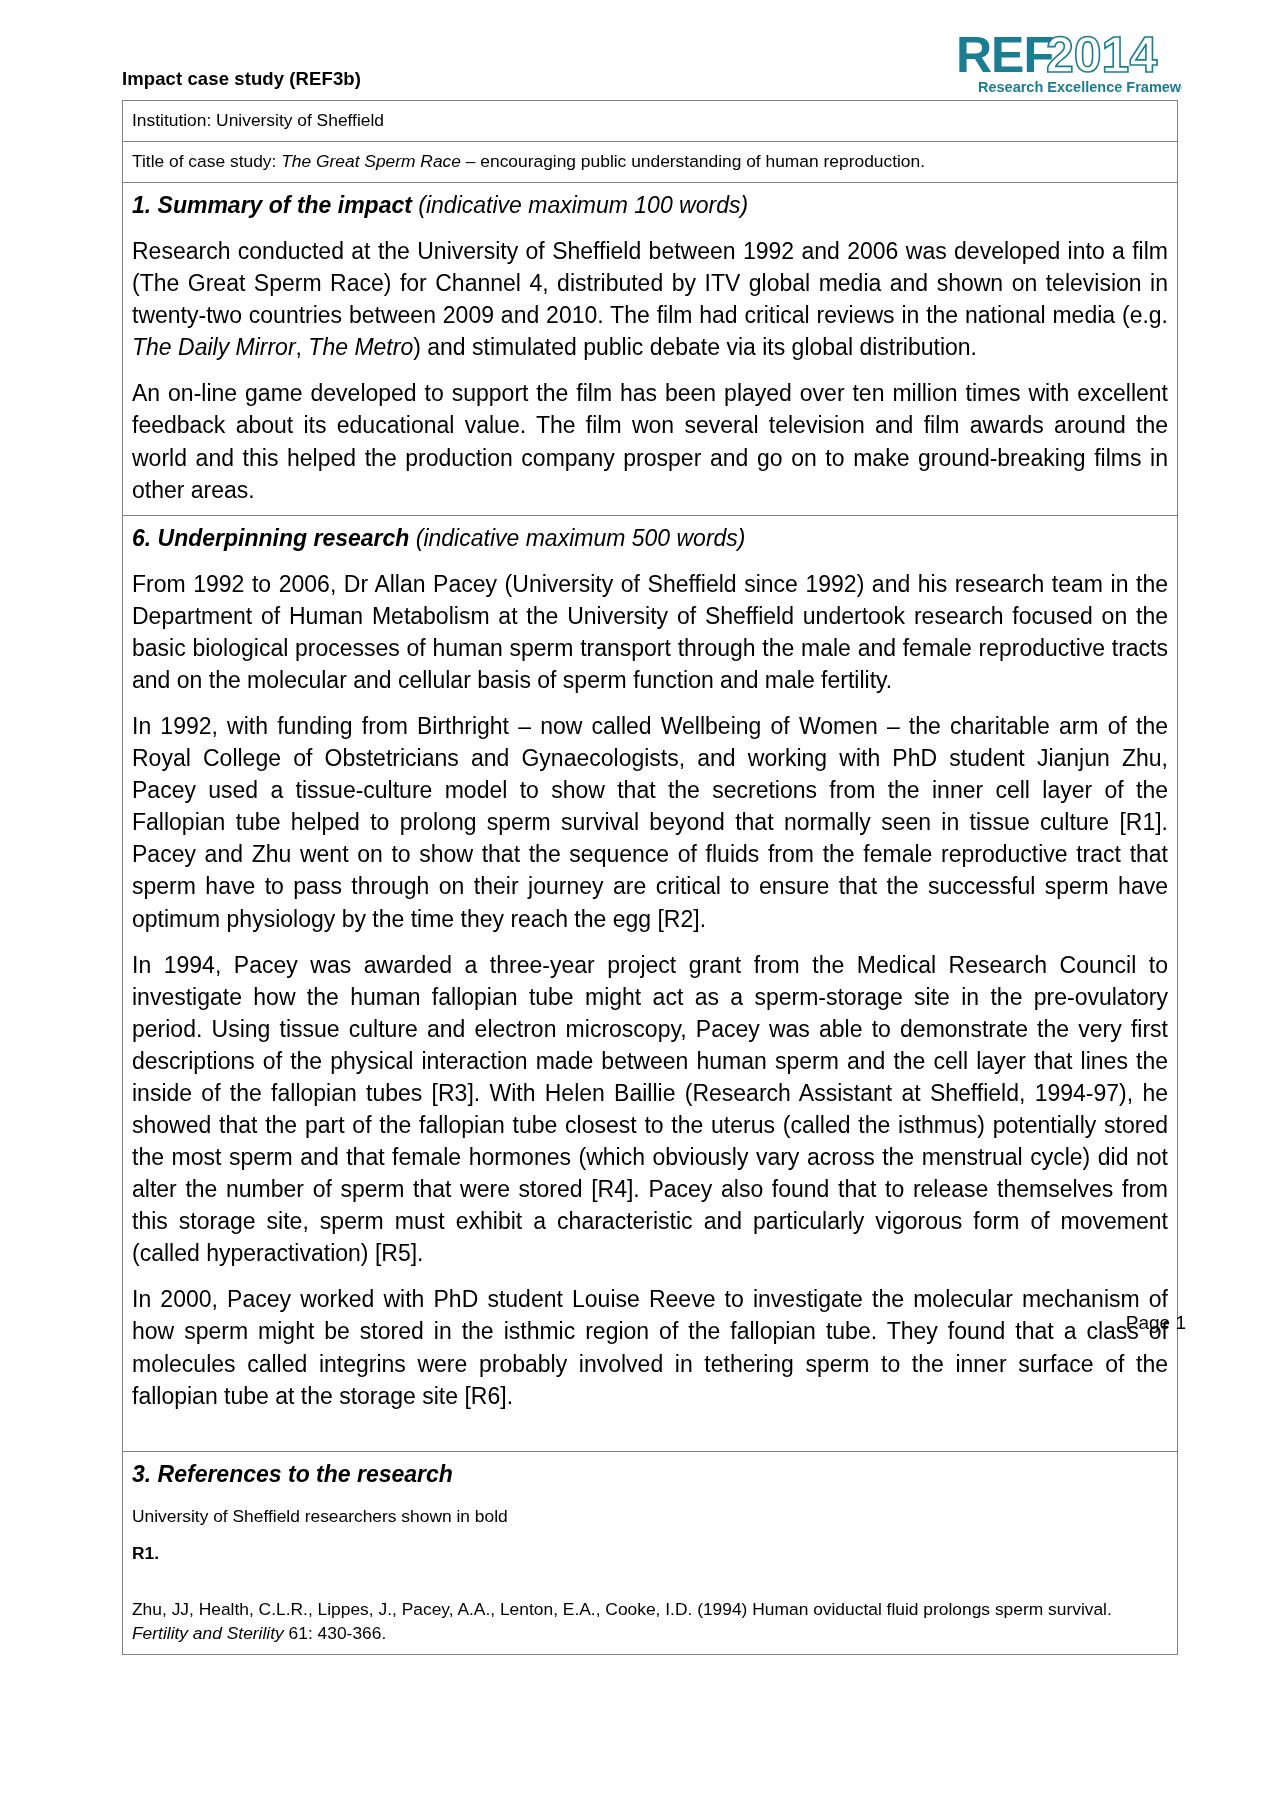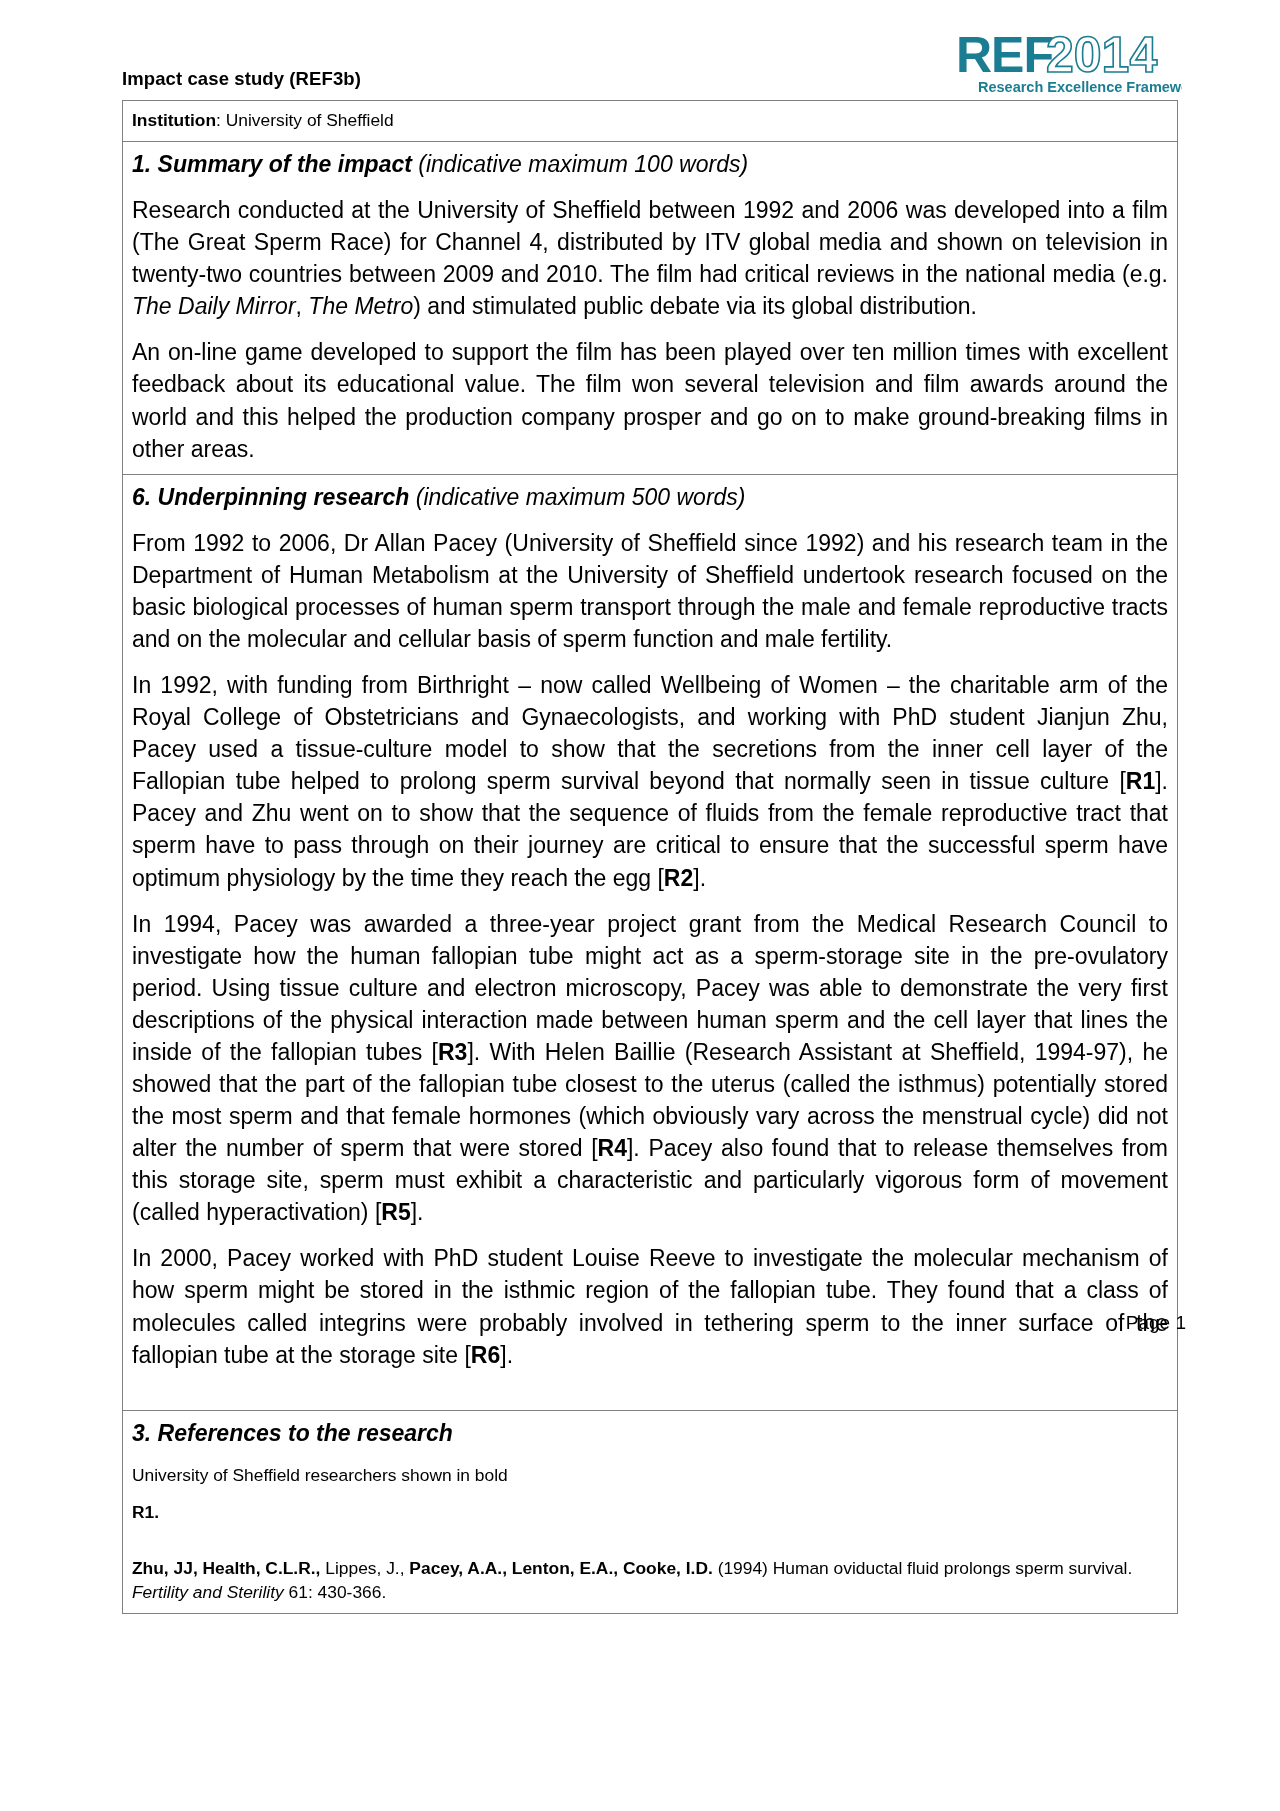--- a/index.html
+++ b/index.html
@@ -57,21 +57,21 @@
     vertical-align: top;
   }
   td.cell {
     font-size: 17.4px;
     line-height: 1.38;
   }
   .row-line {
     text-align: justify;
     text-justify: inter-word;
   }
-  b, strong { font-weight: bold; }
+  b, strong { font-weight: normal; }
   i, em { font-style: italic; }
 
   p.para {
     margin: 0 0 14px 0;
     font-size: 23px;
     line-height: 1.395;
     text-align: justify;
     text-justify: inter-word;
     hyphens: none;
   }
@@ -140,20 +140,27 @@
     <tbody>
       <tr>
         <td class="cell">
           <span class="row-line">
             <b>Institution</b><span>: </span><span>University of Sheffield</span>
           </span>
         </td>
       </tr>
 
 
+      <tr>
+        <td class="cell">
+          <div class="row-line" style="text-align:justify;">
+            <b>Title of case study</b><span>: </span><i>The Great Sperm Race</i><span> – encouraging public understanding of human reproduction.</span>
+          </div>
+        </td>
+      </tr>
 
       <tr>
         <td class="cell">
           <p class="heading">
             <span class="num">1. Summary of the impact</span><span> (indicative maximum 100 words)</span>
           </p>
           <div>
               <p class="para"><span>Research conducted at the University of Sheffield between 1992 and 2006 was developed into a film (The Great Sperm Race) for Channel 4, distributed by ITV global media and shown on television in twenty-two countries between 2009 and 2010. The film had critical reviews in the national media (e.g. </span><i>The Daily Mirror</i><span>, </span><i>The Metro</i><span>) and stimulated public debate via its global distribution.</span></p>
               <p class="para"><span>An on-line game developed to support the film has been played over ten million times with excellent feedback about its educational value. The film won several television and film awards around the world and this helped the production company prosper and go on to make ground-breaking films in other areas.</span></p>
             </div>

